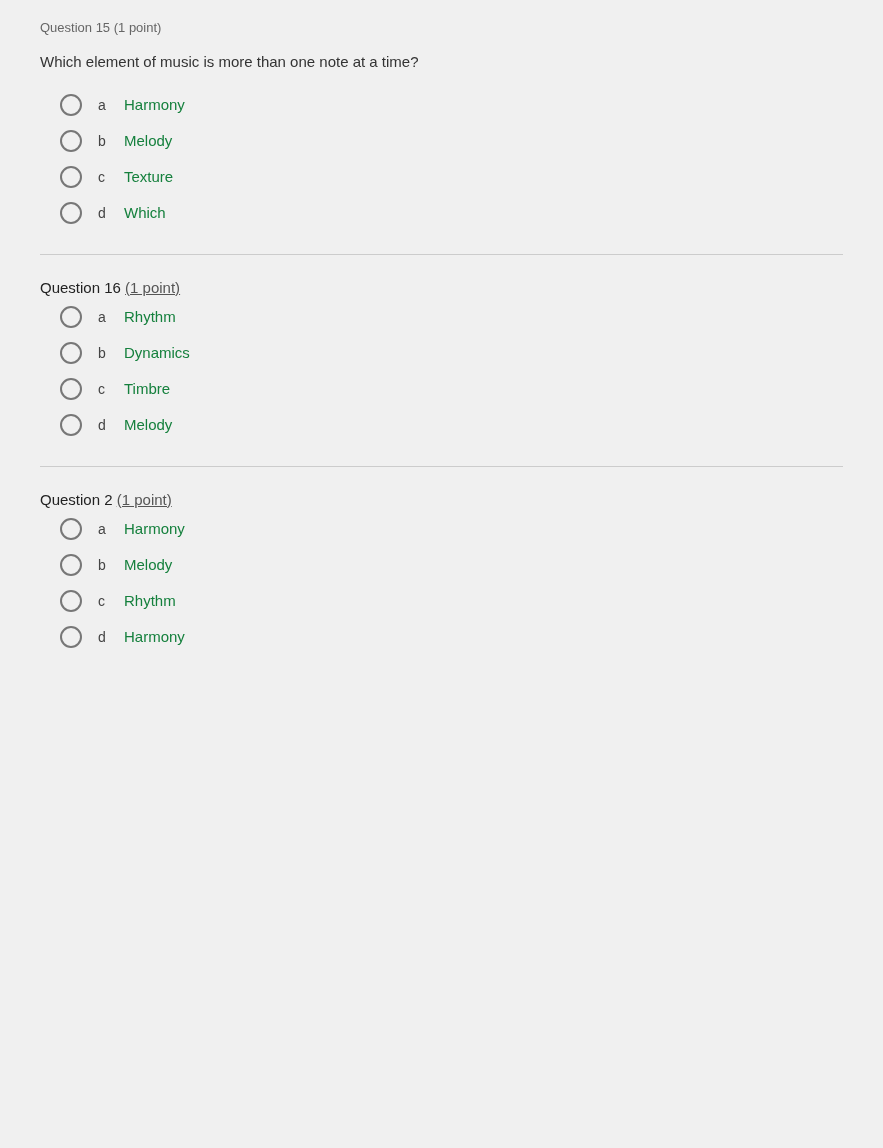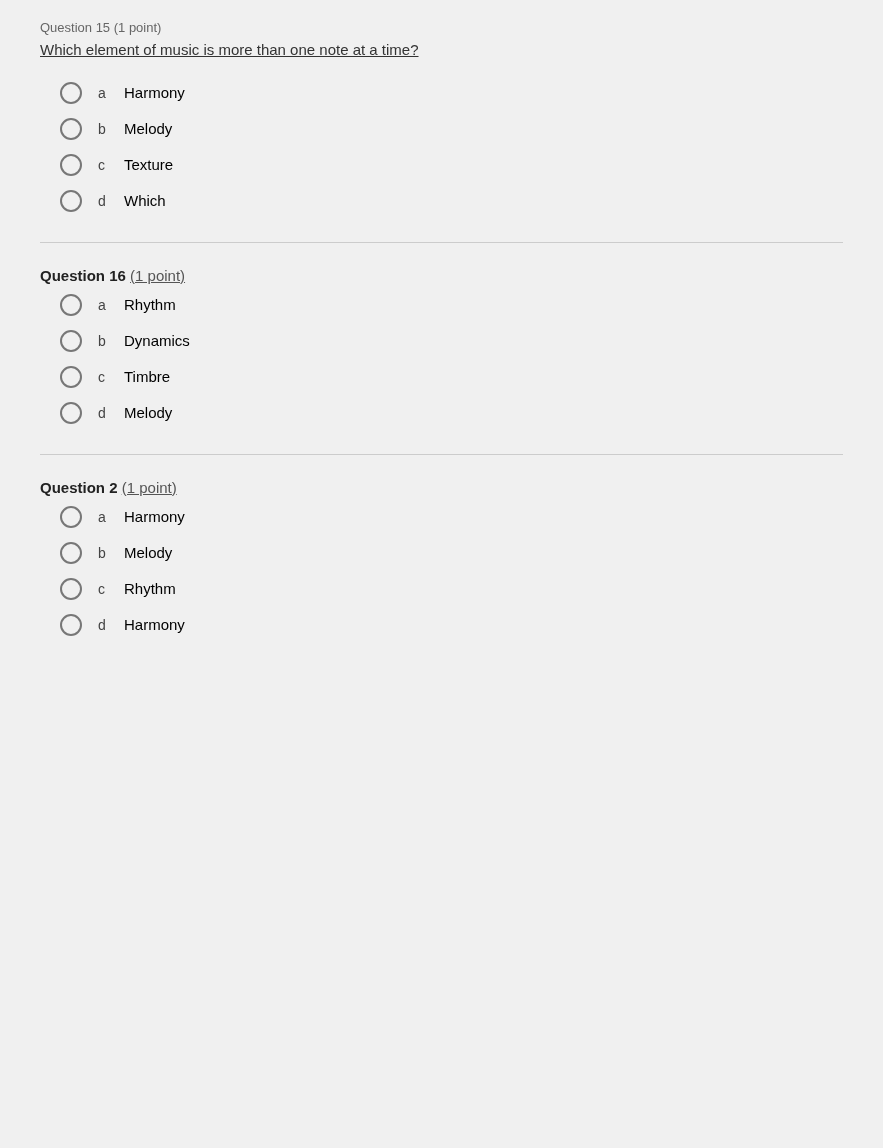--- a/index.html
+++ b/index.html
@@ -21,21 +21,20 @@
       background-color: #f0f0f0;
       padding: 20px 40px 40px 40px;
       min-height: 1148px;
     }
 
     .question-text {
       font-size: 15px;
       color: #333;
       margin-bottom: 20px;
       line-height: 1.5;
-      text-decoration: underline;
     }
 
     .options-list {
       list-style: none;
       padding: 0;
       margin: 0 0 10px 20px;
     }
 
     .option-item {
       display: flex;
@@ -55,49 +54,49 @@
     }
 
     .option-letter {
       font-size: 14px;
       color: #444;
       min-width: 10px;
     }
 
     .option-text {
       font-size: 15px;
-      color: #000000;
+      color: #15803d;
     }
 
     .divider {
       border: none;
       border-top: 1px solid #ccc;
       margin: 30px 0 24px 0;
     }
 
     .question-title {
       font-size: 15px;
       margin-bottom: 10px;
       color: #222;
     }
 
     .question-title strong {
-      font-weight: bold;
+      font-weight: normal;
     }
 
     .question-title .points {
       font-weight: normal;
       color: #555;
       text-decoration: underline;
     }
 
     .top-partial {
       font-size: 13px;
       color: #666;
-      margin-bottom: 4px;
+      margin-bottom: 16px;
     }
   </style>
 </head>
 <body>
 
 <div class="page-container">
 
   <div class="top-partial">Question 15 (1 point)</div>
 
   <p class="question-text">Which element of music is more than one note at a time?</p>

